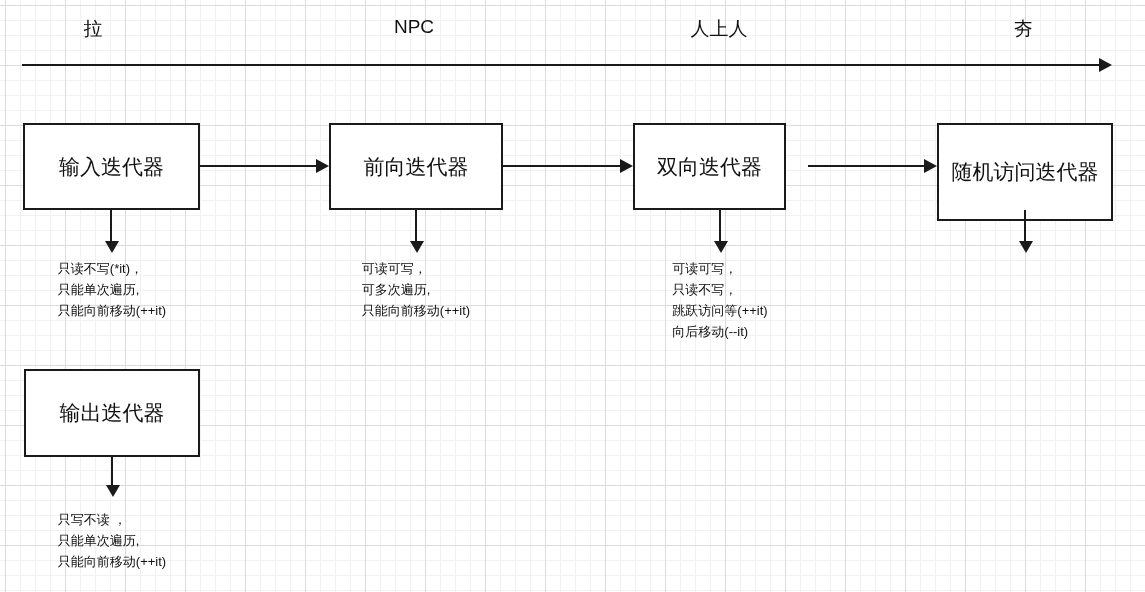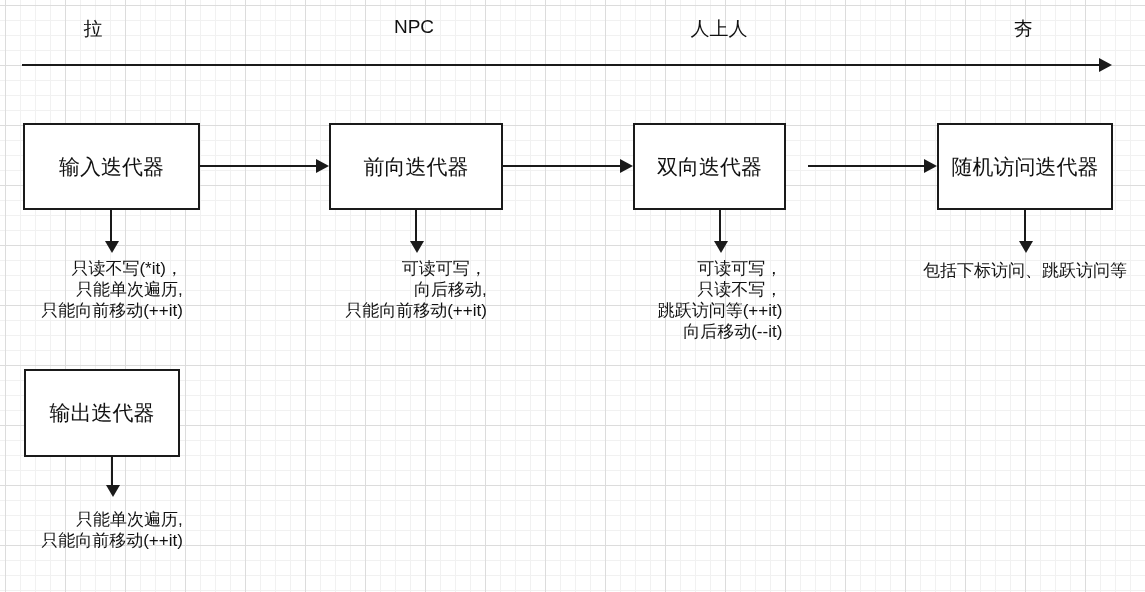--- a/index.html
+++ b/index.html
@@ -45,21 +45,21 @@
   }
 
   .node {
     position:absolute; background:#ffffff; border:2px solid #1a1a1a;
     display:flex; align-items:center; justify-content:center;
     font-size:21px; color:#111; white-space:nowrap;
   }
 
   .note {
     position:absolute; transform:translateX(-50%);
-    text-align:right; font-size:17px; line-height:21px;
+    text-align:left; font-size:13px; line-height:21px;
     color:#111; white-space:nowrap;
   }
 </style>
 </head>
 <body>
 
 <div class="canvas">
 
   <div class="tier-label" style="left:93px">拉</div>
   <div class="tier-label" style="left:414px">NPC</div>
@@ -70,55 +70,55 @@
 
   <div class="node" style="left:23px;  top:123px; width:177px; height:87px">
     <span>输入迭代器</span>
   </div>
   <div class="node" style="left:329px; top:123px; width:174px; height:87px">
     <span>前向迭代器</span>
   </div>
   <div class="node" style="left:633px; top:123px; width:153px; height:87px">
     <span>双向迭代器</span>
   </div>
-  <div class="node" style="left:937px; top:123px; width:176px; height:87px">
+  <div class="node" style="left:937px; top:123px; width:176px; height:98px">
     <span>随机访问迭代器</span>
   </div>
 
   <div class="arrow-h" style="left:200px; top:165px; width:116px"></div>
   <div class="arrow-h" style="left:503px; top:165px; width:117px"></div>
   <div class="arrow-h" style="left:808px; top:165px; width:116px"></div>
 
   <div class="arrow-v" style="left:110px;  top:210px; height:31px"></div>
   <div class="arrow-v" style="left:415px;  top:210px; height:31px"></div>
   <div class="arrow-v" style="left:719px;  top:210px; height:31px"></div>
   <div class="arrow-v" style="left:1024px; top:210px; height:31px"></div>
 
   <div class="note" style="left:112px; top:258px">
     <div>只读不写(*it)，</div>
     <div>只能单次遍历,</div>
     <div>只能向前移动(++it)</div>
   </div>
   <div class="note" style="left:416px; top:258px">
     <div>可读可写，</div>
-    <div>向后移动,</div>
+    <div>可多次遍历,</div>
     <div>只能向前移动(++it)</div>
   </div>
   <div class="note" style="left:720px; top:258px">
     <div>可读可写，</div>
     <div>只读不写，</div>
     <div>跳跃访问等(++it)</div>
     <div>向后移动(--it)</div>
   </div>
   <div class="note" style="left:1025px; top:260px">
-    <div>包括下标访问、跳跃访问等</div>
   </div>
 
-  <div class="node" style="left:24px; top:369px; width:156px; height:88px">
+  <div class="node" style="left:24px; top:369px; width:176px; height:88px">
     <span>输出迭代器</span>
   </div>
   <div class="arrow-v" style="left:111px; top:457px; height:28px"></div>
   <div class="note" style="left:112px; top:509px">
+    <div>只写不读 ，</div>
     <div>只能单次遍历,</div>
     <div>只能向前移动(++it)</div>
   </div>
 
 </div>
 
 </body></html>

